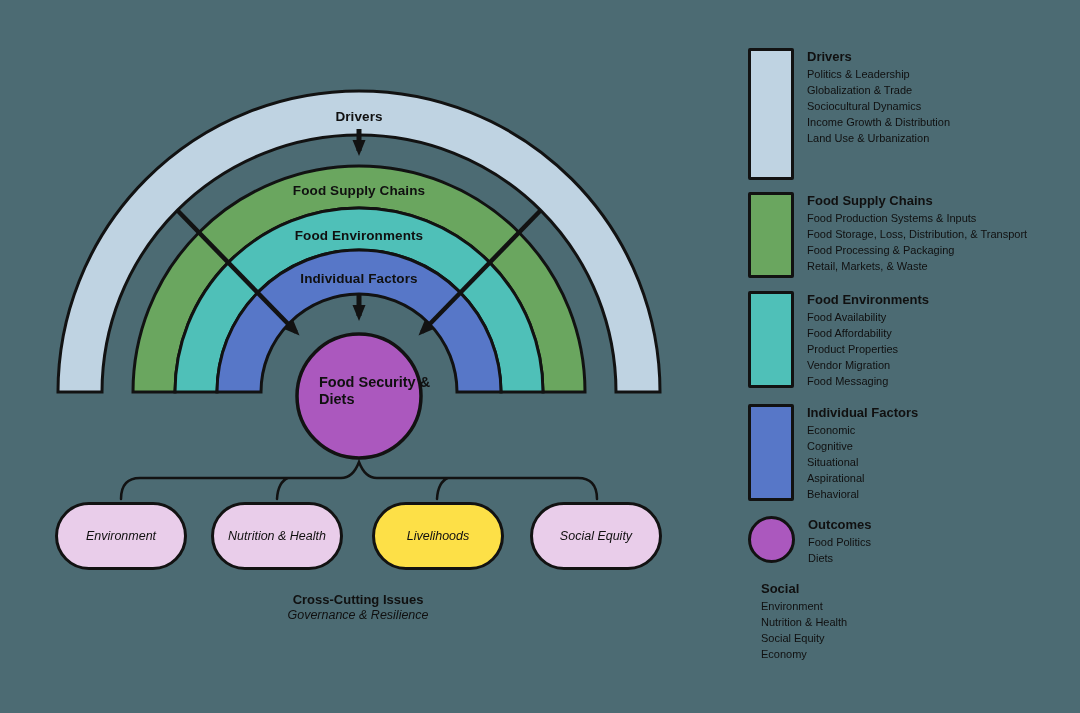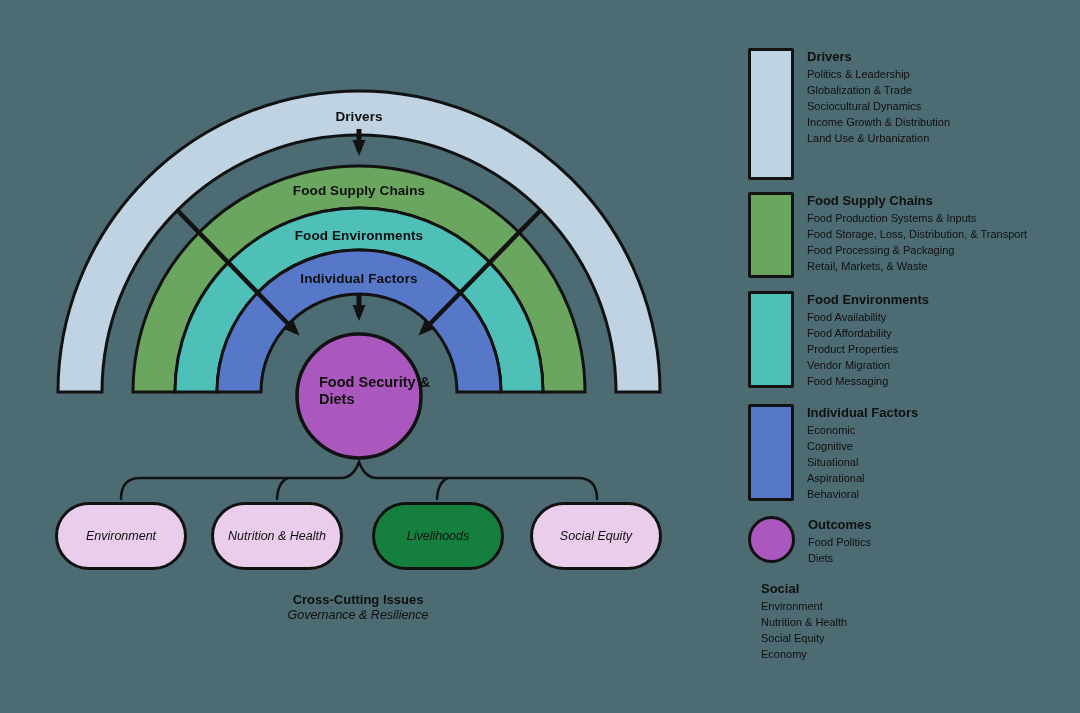--- a/index.html
+++ b/index.html
@@ -127,21 +127,21 @@
   <div class="arc-label l0">Drivers</div>
   <div class="arc-label l1">Food Supply Chains</div>
   <div class="arc-label l2">Food Environments</div>
   <div class="arc-label l3">Individual Factors</div>
 
   <div class="circle-label">Food Security &amp; Diets</div>
 
   <div id="pills">
       <div class="pill" style="left: 55px; background: rgb(233, 205, 234);">Environment</div>
       <div class="pill" style="left: 211px; background: rgb(233, 205, 234);">Nutrition &amp; Health</div>
-      <div class="pill" style="left: 372px; background: #15803d;">Livelihoods</div>
+      <div class="pill" style="left: 372px; background: #fde047;">Livelihoods</div>
       <div class="pill" style="left: 530px; background: rgb(233, 205, 234);">Social Equity</div>
     </div>
 
   <div class="cross-cutting">
     <div class="cc-title">Cross-Cutting Issues</div>
     <div class="cc-sub">Governance &amp; Resilience</div>
   </div>
 
   <div class="legend" id="legend">
       <div class="legend-section" style="top: 48px;">

